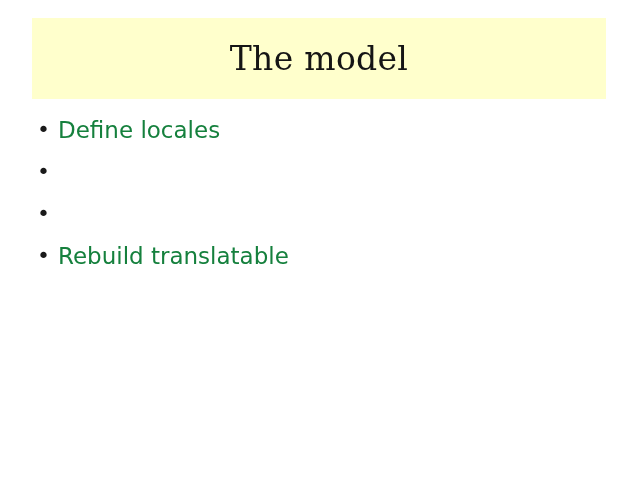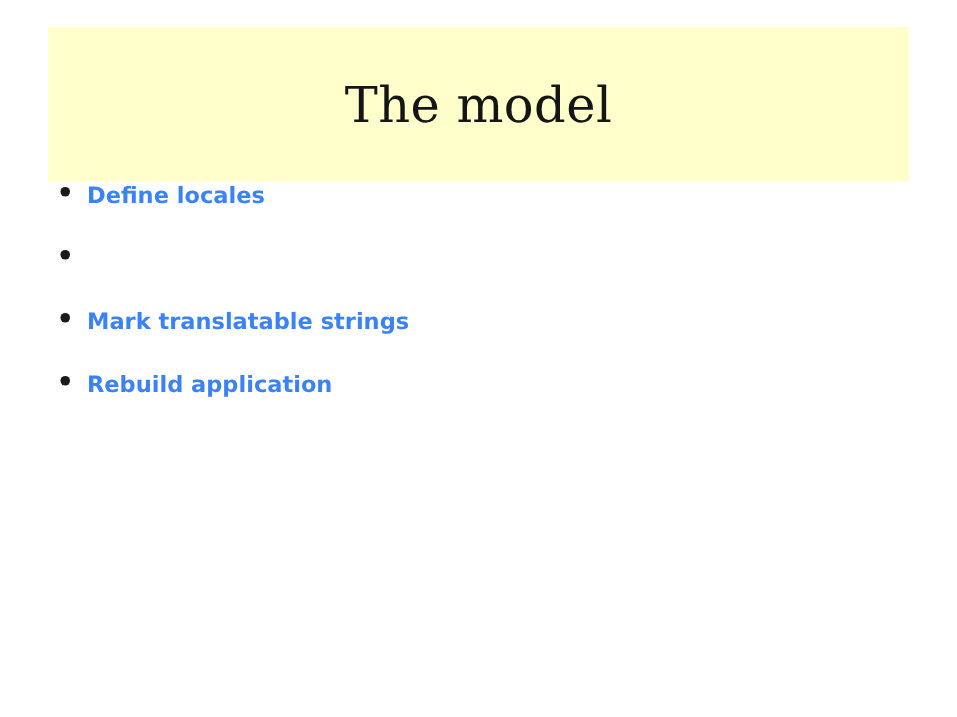--- a/index.html
+++ b/index.html
@@ -18,21 +18,21 @@
     position: relative;
     width: 638px;
     height: 478px;
     background: #ffffff;
   }
   .title-banner {
     position: absolute;
     left: 32px;
     top: 18px;
     width: 574px;
-    height: 103px;
+    height: 81px;
     background: #ffffcc;
     display: flex;
     align-items: center;
     justify-content: center;
   }
   .slide-title {
     font-family: "DejaVu Serif", "Liberation Serif", serif;
     font-size: 33px;
     font-weight: normal;
     color: #151515;
@@ -65,24 +65,24 @@
     font-size: 22px;
     line-height: 32px;
     color: #1a1a1a;
     text-align: left;
     padding-left: 5px;
     box-sizing: border-box;
   }
   .bullet-text {
     flex: 1 1 auto;
     font-family: "DejaVu Sans", sans-serif;
-    font-size: 15px;
-    font-weight: bold;
+    font-size: 23px;
+    font-weight: normal;
     line-height: 32px;
-    color: #3b82f6;
+    color: #15803d;
     white-space: nowrap;
   }
 </style>
 </head>
 <body>
 
 <div class="slide">
 
   <div class="title-banner">
     <h1 class="slide-title">The model</h1>
@@ -94,23 +94,22 @@
       <span class="bullet-marker">•</span>
       <span class="bullet-text">Define locales</span>
     </li>
 
     <li class="bullet-item">
       <span class="bullet-marker">•</span>
     </li>
 
     <li class="bullet-item">
       <span class="bullet-marker">•</span>
-      <span class="bullet-text">Mark translatable strings</span>
     </li>
 
     <li class="bullet-item">
       <span class="bullet-marker">•</span>
-      <span class="bullet-text">Rebuild application</span>
+      <span class="bullet-text">Rebuild translatable</span>
     </li>
 
   </ul>
 
 </div>
 
 </body></html>

